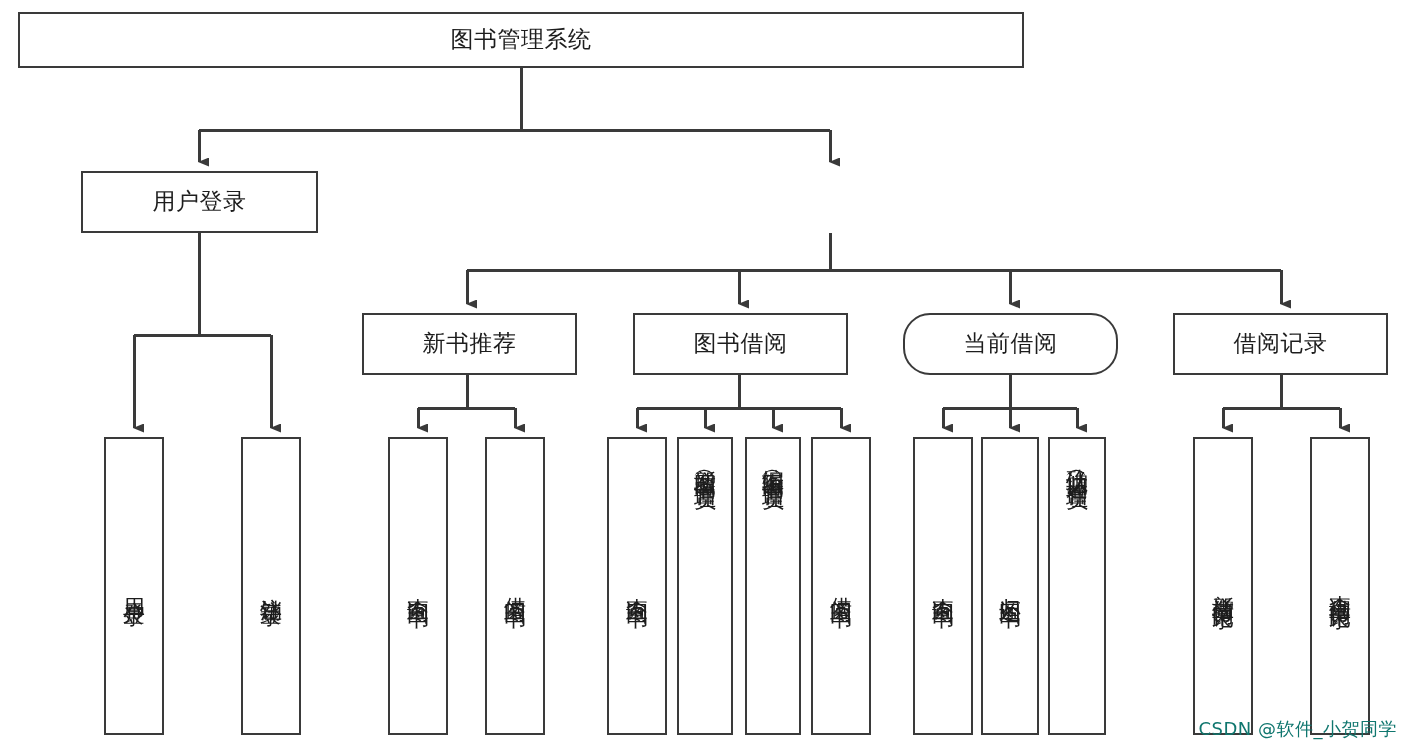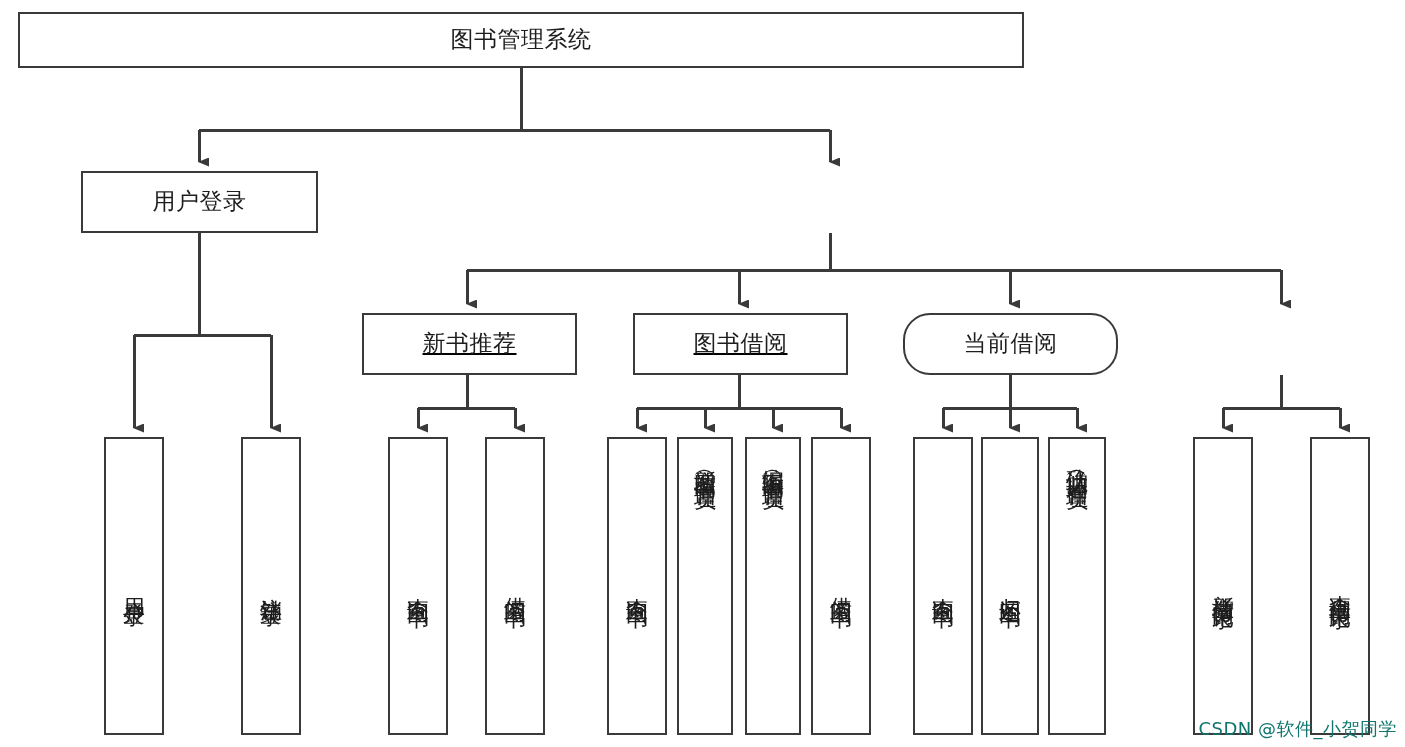--- a/index.html
+++ b/index.html
@@ -137,29 +137,32 @@
   </svg>
 
   <div class="node horiz" style="left:18px; top:12px; width:1006px; height:56px;">
     <span class="node-label">图书管理系统</span>
   </div>
 
   <div class="node horiz" style="left:81px; top:171px; width:237px; height:62px;">
     <span class="node-label">用户登录</span>
   </div>
 
-  <div class="node horiz" style="left:362px; top:313px; width:215px; height:62px;text-decoration:underline;">
+  <div class="node horiz" style="left:362px; top:313px; width:215px; height:62px;">
     <span class="node-label">新书推荐</span>
   </div>
-  <div class="node horiz" style="left:633px; top:313px; width:215px; height:62px;text-decoration:underline;">
+  <div class="node horiz" style="left:633px; top:313px; width:215px; height:62px;">
     <span class="node-label">图书借阅</span>
   </div>
   <div class="node horiz" style="left:903px; top:313px; width:215px; height:62px;border-radius:27px;">
     <span class="node-label">当前借阅</span>
   </div>
+  <div class="node horiz" style="left:1173px; top:313px; width:215px; height:62px;">
+    <span class="node-label">借阅记录</span>
+  </div>
 
   <div class="node vert centered" style="left:104px; top:437px; width:60px; height:298px;">
     <span class="node-label">用户登录</span>
   </div>
   <div class="node vert centered" style="left:241px; top:437px; width:60px; height:298px;">
     <span class="node-label">注销登录</span>
   </div>
 
   <div class="node vert centered" style="left:388px; top:437px; width:60px; height:298px;">
     <span class="node-label">查询图书</span>

